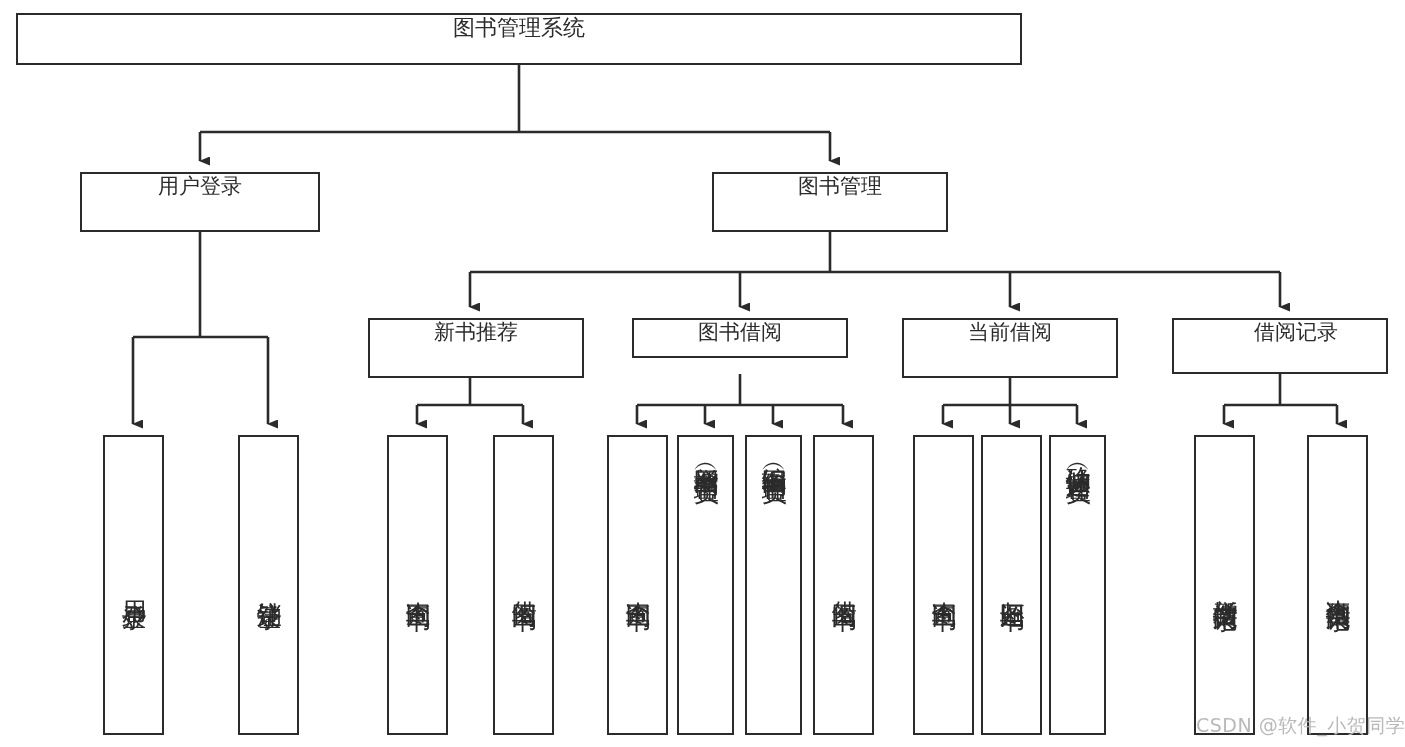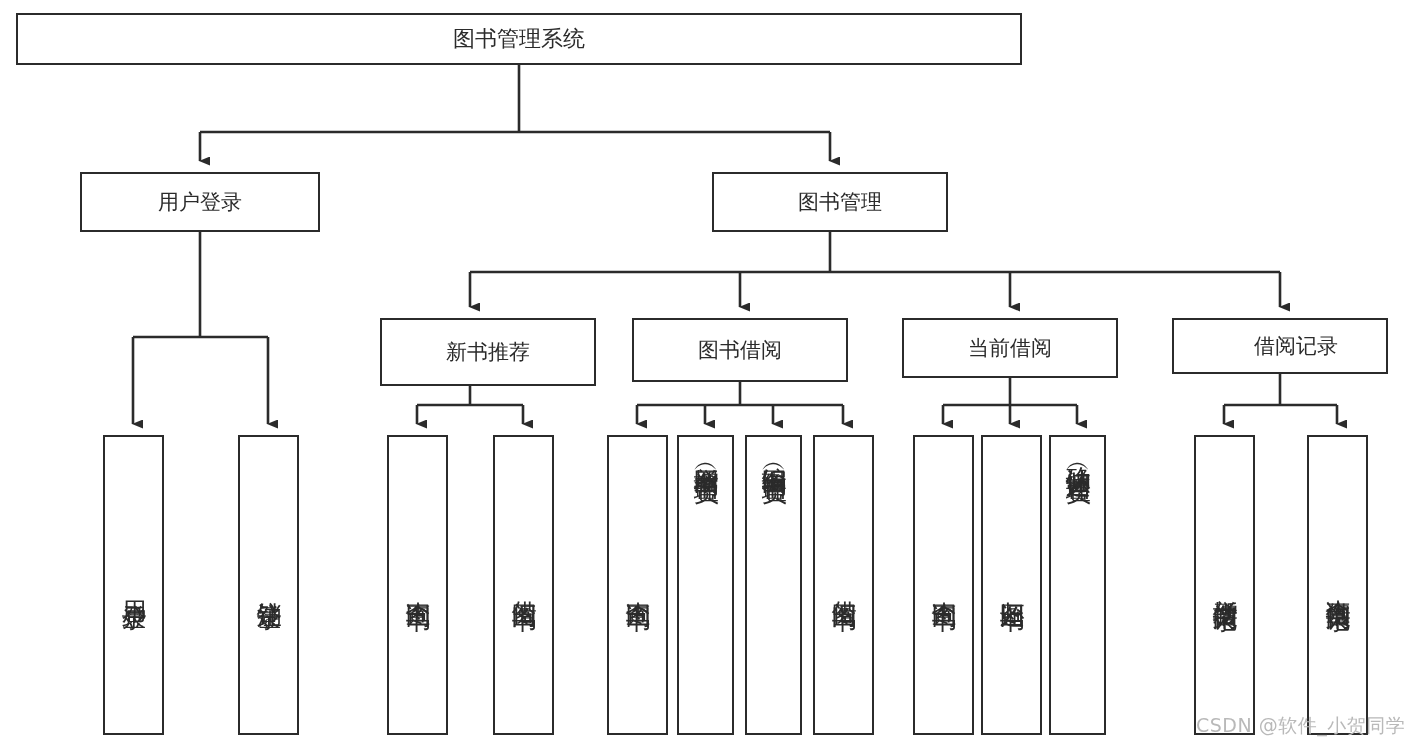--- a/index.html
+++ b/index.html
@@ -1,20 +1,20 @@
 <!DOCTYPE html>
 <html><head>
 <meta charset="utf-8">
 <style>
   html,body{margin:0;padding:0;background:#ffffff;}
   body{width:1405px;height:747px;position:relative;overflow:hidden;
        font-family:"DejaVu Sans","Liberation Sans",sans-serif;}
   #canvas{position:absolute;left:0;top:0;width:1405px;height:747px;}
   .node{position:absolute;box-sizing:border-box;background:#ffffff;
-        border:2.5px solid #2b2b2b;display:flex;align-items:center;
+        border:2.5px solid #2b2b2b;display:flex;
         justify-content:center;}
   .node .lbl{color:#2b2b2b;white-space:nowrap;text-align:center;line-height:1.15;}
   .h-node .lbl{font-size:21px;}
   .root .lbl{font-size:22px;}
   .leaf{border-width:2.5px;}
   .leaf .lbl{
     writing-mode:vertical-rl;
     text-orientation:upright;
     font-size:25px;
     letter-spacing:2px;
@@ -89,25 +89,25 @@
   </div>
 
   <div class="node h-node" style="left:80px;top:172px;width:240px;height:60px;">
     <span class="lbl">用户登录</span>
   </div>
 
   <div class="node h-node" style="left:712px;top:172px;width:236px;height:60px;padding-left:20px;">
     <span class="lbl">图书管理</span>
   </div>
 
-  <div class="node h-node" style="left:380px;top:318px;width:216px;height:68px;">
+  <div class="node h-node" style="left:368px;top:318px;width:216px;height:60px;">
     <span class="lbl">新书推荐</span>
   </div>
 
-  <div class="node h-node" style="left:632px;top:318px;width:216px;height:64px;">
+  <div class="node h-node" style="left:632px;top:318px;width:216px;height:40px;">
     <span class="lbl">图书借阅</span>
   </div>
 
   <div class="node h-node" style="left:902px;top:318px;width:216px;height:60px;">
     <span class="lbl">当前借阅</span>
   </div>
 
   <div class="node h-node" style="left:1172px;top:318px;width:216px;height:56px;padding-left:32px;">
     <span class="lbl">借阅记录</span>
   </div>

